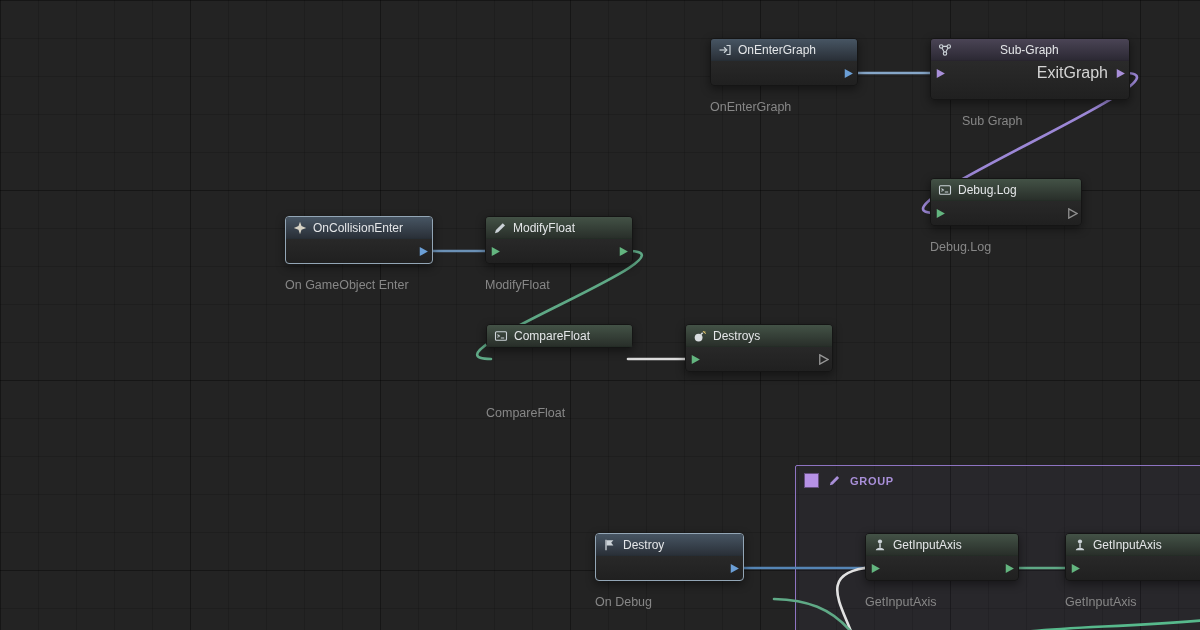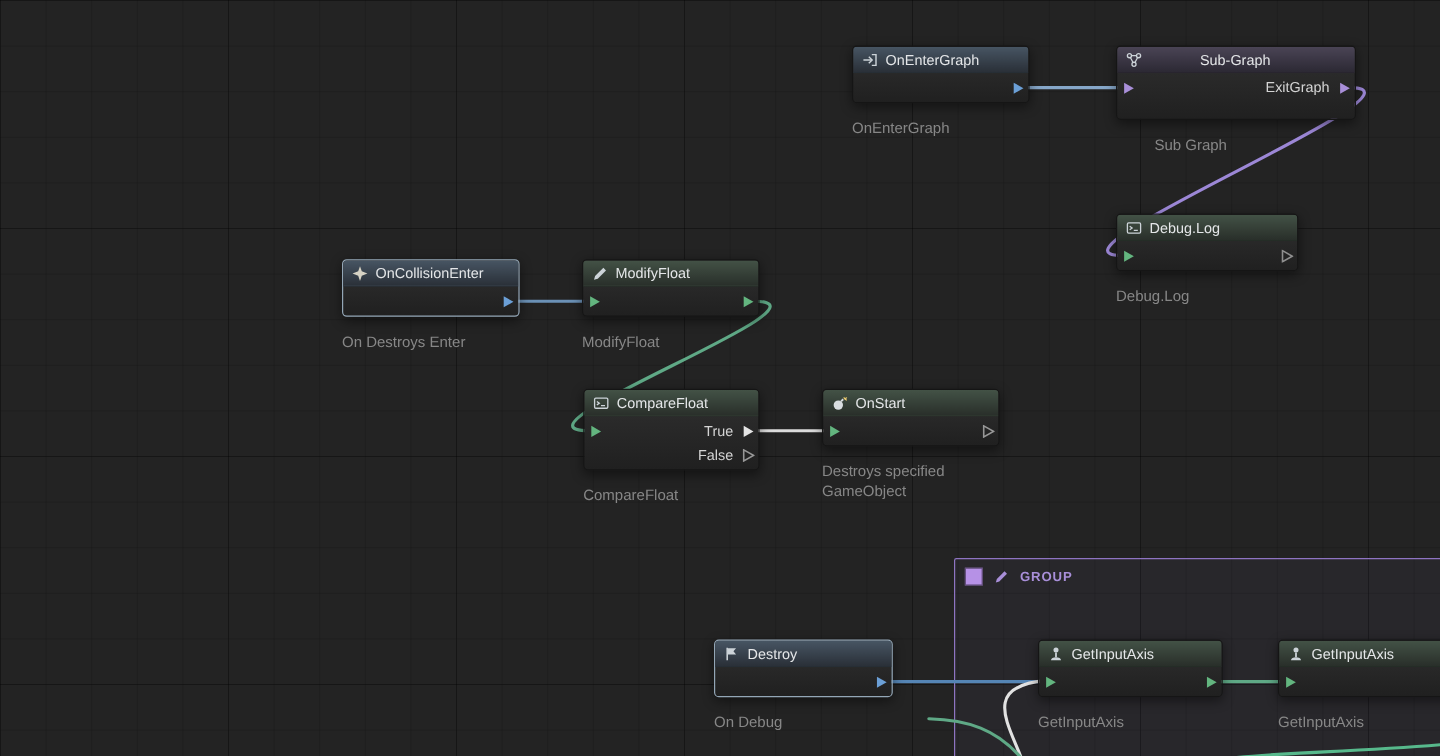--- a/index.html
+++ b/index.html
@@ -30,21 +30,21 @@
     border-radius:3px 3px 0 0;border-bottom:1px solid rgba(0,0,0,.45);
   }
   .kind-event .node-header{background:linear-gradient(180deg,#475563 0%,#2a3038 100%);}
   .kind-function .node-header{background:linear-gradient(180deg,#435246 0%,#292f2a 100%);}
   .kind-subgraph .node-header{background:linear-gradient(180deg,#4a4455 0%,#2c2934 100%);gap:48px;}
   .node-title{font-size:12px;color:#e4e6e8;white-space:nowrap;}
   .node-icon{width:14px;height:14px;display:inline-flex;flex:none;}
   .node-icon svg{width:14px;height:14px;}
   .node-body{padding:2px 0;}
   .node-row{display:flex;align-items:center;height:20px;padding:0 3px;gap:4px;}
-  .row-label{flex:1;text-align:right;font-size:12px;color:#d4d4d4;padding-right:2px;}
+  .row-label{flex:1;text-align:right;font-size:16px;color:#d4d4d4;padding-right:2px;}
   .row-spacer{flex:1;}
   .port{width:12px;height:12px;flex:none;display:inline-flex;align-items:center;justify-content:center;}
   .node-caption{position:absolute;font-size:12.5px;color:#878787;white-space:pre-line;line-height:1.28;}
   #group-box{position:absolute;z-index:1;border:1px solid #8e74c2;border-radius:2px;background:rgba(140,110,190,0.05);}
   .group-header{display:flex;align-items:center;gap:9px;padding:7px 8px;}
   .group-swatch{width:13px;height:13px;background:#b691e6;border:1px solid rgba(0,0,0,.45);flex:none;}
   .group-edit{width:13px;height:13px;display:inline-flex;flex:none;}
   .group-edit svg{width:13px;height:13px;}
   .group-label{font-size:11px;font-weight:bold;letter-spacing:.7px;color:#a98fd9;}
 </style>
@@ -203,54 +203,31 @@
       <div class="node kind-function" style="left: 486px; top: 324px; width: 145px;">
         <div class="node-header">
           <span class="node-icon">
             <svg viewBox="0 0 14 14">
               <rect x="1.5" y="2.8" width="11" height="8.4" rx="1" fill="none" stroke="#ccd3d8" stroke-width="1.1"></rect>
               <path d="M3.4 5.6 5.4 7 3.4 8.4M6.8 9h3.4" fill="none" stroke="#ccd3d8" stroke-width="1.1"></path>
             </svg>
           </span>
           <span class="node-title">CompareFloat</span>
         </div>
-        <div class="node-body">
-          <div class="node-row">
-            <span class="port">
-              <svg width="11" height="11" viewBox="0 0 10 10">
-                <polygon points="1.6,0.8 9,5 1.6,9.2" fill="#63b57f"></polygon>
-              </svg>
-            </span>
-            <span class="row-label">True</span>
-            <span class="port">
-              <svg width="11" height="11" viewBox="0 0 10 10">
-                <polygon points="1.6,0.8 9,5 1.6,9.2" fill="#e4e4e4"></polygon>
-              </svg>
-            </span>
-          </div>
-          <div class="node-row">
-            <span class="row-label">False</span>
-            <span class="port">
-              <svg width="11" height="11" viewBox="0 0 10 10">
-                <polygon points="1.6,0.8 9,5 1.6,9.2" fill="none" stroke="#979797" stroke-width="1.2"></polygon>
-              </svg>
-            </span>
-          </div>
-        </div>
       </div>
       <div class="node kind-function" style="left: 685px; top: 324px; width: 146px;">
         <div class="node-header">
           <span class="node-icon">
             <svg viewBox="0 0 14 14">
               <circle cx="5.6" cy="8.6" r="3.9" fill="#d9dde0"></circle>
               <path d="M7.9 5.5l1.8-1.8" stroke="#d9dde0" stroke-width="1.5" fill="none"></path>
               <path d="M10.2 2.1l.6 1.2 1.3-.5-.5 1.2 1.1.6" stroke="#e8c96f" stroke-width="1" fill="none"></path>
             </svg>
           </span>
-          <span class="node-title">OnStart</span>
+          <span class="node-title">Destroys</span>
         </div>
         <div class="node-body">
           <div class="node-row">
             <span class="port">
               <svg width="11" height="11" viewBox="0 0 10 10">
                 <polygon points="1.6,0.8 9,5 1.6,9.2" fill="#63b57f"></polygon>
               </svg>
             </span>
             <span class="row-spacer"></span>
             <span class="port">
@@ -329,22 +306,20 @@
             </span>
             <span class="row-spacer"></span>
           </div>
         </div>
       </div>
     </div>
   <div id="captions-layer">
       <div class="node-caption" style="left: 710px; top: 99px;">OnEnterGraph</div>
       <div class="node-caption" style="left: 930px; top: 113px; margin-left: 32px;">Sub Graph</div>
       <div class="node-caption" style="left: 930px; top: 239px;">Debug.Log</div>
-      <div class="node-caption" style="left: 285px; top: 277px;">On Destroys Enter</div>
+      <div class="node-caption" style="left: 285px; top: 277px;">On GameObject Enter</div>
       <div class="node-caption" style="left: 485px; top: 277px;">ModifyFloat</div>
       <div class="node-caption" style="left: 486px; top: 405px;">CompareFloat</div>
-      <div class="node-caption" style="left: 685px; top: 385px;">Destroys specified
-GameObject</div>
       <div class="node-caption" style="left: 595px; top: 594px;">On Debug</div>
       <div class="node-caption" style="left: 865px; top: 594px;">GetInputAxis</div>
       <div class="node-caption" style="left: 1065px; top: 594px;">GetInputAxis</div>
     </div>
 </div>
 
 </body></html>

